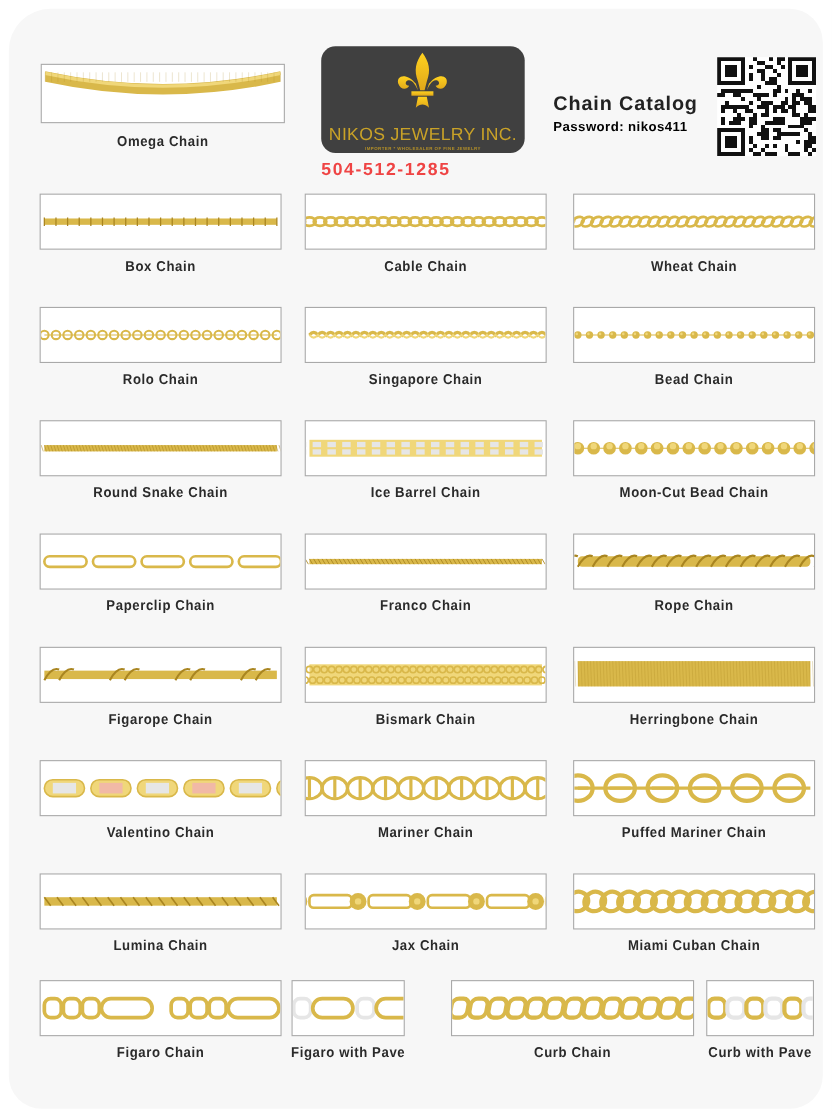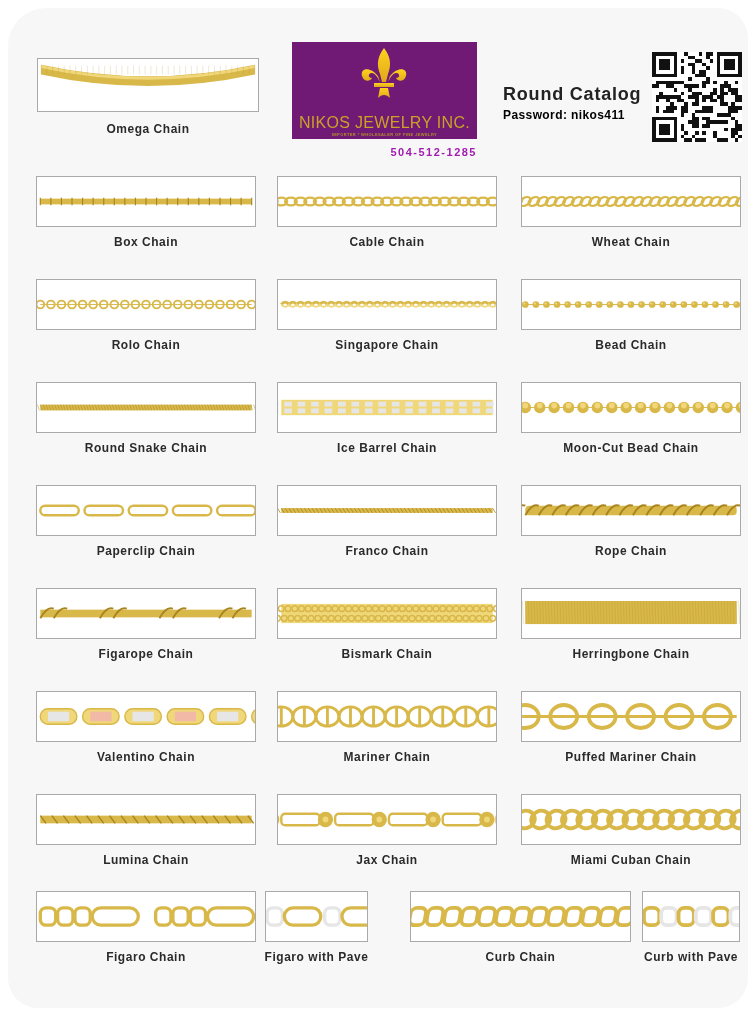--- a/index.html
+++ b/index.html
@@ -1,24 +1,24 @@
 <!DOCTYPE html>
 <html><head>
 <meta charset="utf-8">
 <style>
   html,body{margin:0;padding:0;background:#ffffff;}
   body{width:756px;height:1013px;position:relative;overflow:hidden;font-family:"Liberation Sans",sans-serif;}
   .card{position:absolute;left:8px;top:8px;width:740px;height:1000px;background:#f7f7f7;border-radius:38px 30px 30px 30px;}
   .swatch{position:absolute;background:#fff;border:1px solid #a9a9a9;box-sizing:border-box;overflow:hidden;}
   .swatch svg{position:absolute;left:0;top:0;width:100%;height:100%;}
   .label{position:absolute;text-align:center;font-weight:bold;font-size:13px;color:#2a2a2a;letter-spacing:0.6px;white-space:nowrap;font-family:"Liberation Sans Narrow","Liberation Sans",sans-serif;transform:scaleX(0.92);}
-  .logo{position:absolute;left:292px;top:42px;width:185px;height:97px;background:#701a75;}
+  .logo{position:absolute;left:292px;top:42px;width:185px;height:97px;background:#404040;border-radius:13px;}
   .logo .name{position:absolute;left:0;right:0;top:72px;text-align:center;color:#c9a227;font-size:16px;letter-spacing:0.3px;font-family:"Liberation Sans",sans-serif;}
   .logo .tag{position:absolute;left:0;right:0;top:90px;text-align:center;color:#b28f28;font-size:4px;letter-spacing:0.4px;font-weight:bold;}
-  .phone{position:absolute;left:292px;top:146px;width:185px;text-align:right;font-weight:bold;font-size:11px;color:#a21caf;letter-spacing:1.5px;}
+  .phone{position:absolute;left:292px;top:146px;width:185px;text-align:left;font-weight:bold;font-size:16px;color:#ef4444;letter-spacing:1.5px;}
   .cat-title{position:absolute;left:503px;top:84px;font-weight:bold;font-size:18px;color:#222;letter-spacing:0.8px;}
   .cat-pass{position:absolute;left:503px;top:108px;font-weight:bold;font-size:12px;color:#000000;letter-spacing:0.4px;}
   .qr{position:absolute;left:652px;top:52px;width:90px;height:90px;background:#fff;}
 </style>
 </head>
 <body>
 
 <div class="card">
 </div>
 
@@ -83,21 +83,21 @@
       <path d="M98 34 C106 24 116 26 114 34 C112 40 106 40 104 36 C108 36 108 32 105 31 C101 30 98 36 96 40Z"></path>
       <rect x="82" y="41" width="20" height="4"></rect>
       <path d="M88 46 L96 46 L98 56 C94 52 90 52 86 56Z"></path>
     </g>
   </svg>
   <div class="name">NIKOS JEWELRY INC.</div>
   <div class="tag">IMPORTER * WHOLESALER OF FINE JEWELRY</div>
 </div>
 <div class="phone">504-512-1285</div>
 
-<div class="cat-title">Round Catalog</div>
+<div class="cat-title">Chain Catalog</div>
 <div class="cat-pass">Password: nikos411</div>
 
 <div class="qr">
   <svg id="qr-svg" width="90" height="90" viewBox="0 0 25 25" shape-rendering="crispEdges">
       <rect x="0" y="0" width="7" height="7" fill="#111"></rect>
       <rect x="1" y="1" width="5" height="5" fill="#fff"></rect>
       <rect x="2" y="2" width="3" height="3" fill="#111"></rect>
       <rect x="18" y="0" width="7" height="7" fill="#111"></rect>
       <rect x="19" y="1" width="5" height="5" fill="#fff"></rect>
       <rect x="20" y="2" width="3" height="3" fill="#111"></rect>

